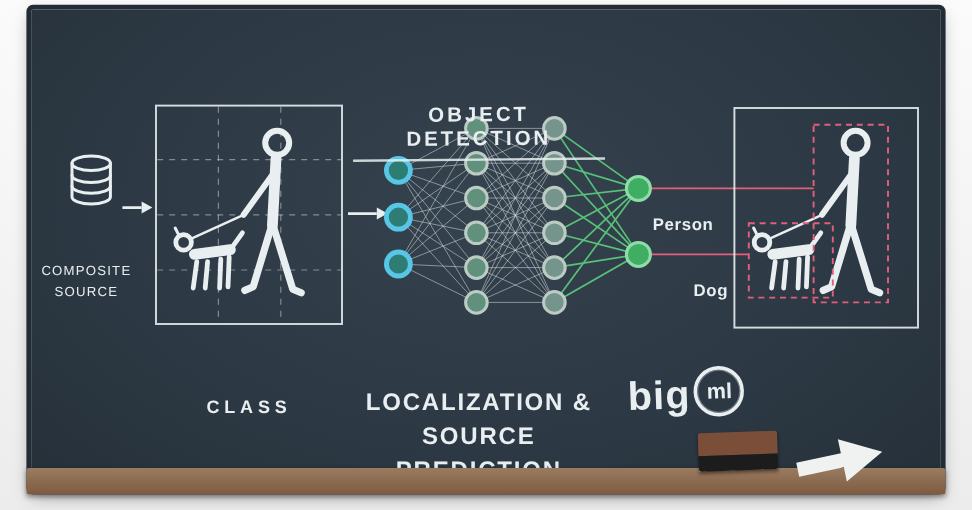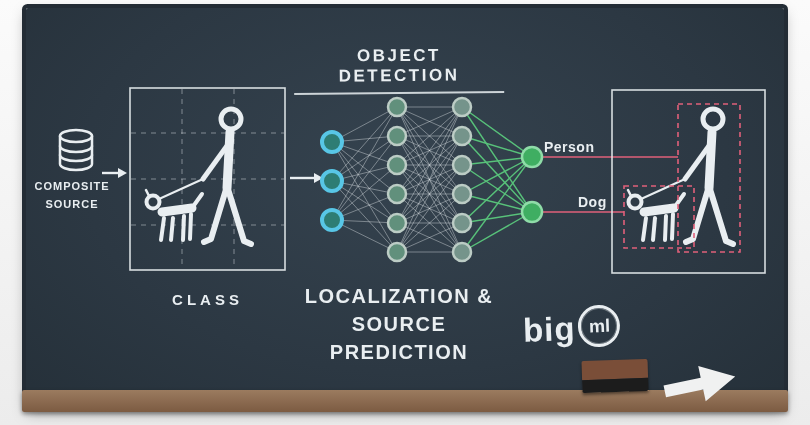--- a/index.html
+++ b/index.html
@@ -12,24 +12,24 @@
   .board {
     position:absolute; left:26px; top:8px; width:758px; height:400px;
     background: radial-gradient(ellipse at 50% 40%, #35434f 0%, #2c3843 60%, #263публ039 100%);
     background: radial-gradient(ellipse at 50% 40%, #35434f 0%, #2c3843 60%, #253039 100%);
     box-shadow: 0 0 0 4px var(--frame,#232c35), 0 5px 14px rgba(0,0,0,.35);
     border-radius:2px;
   }
   svg.overlay { position:absolute; left:0; top:0; width:758px; height:400px; }
   #net-svg { position:absolute; left:279px; top:77px; width:245px; height:190px; }
 
-  .chalk-text { position:absolute; color:var(--chalk,#e9eef1); text-align:center; }
+  .chalk-text { position:absolute; color:var(--chalk,#e9eef1); text-align:center;margin-top:40px; }
   .title-wrap { left:268px; top:38px; width:210px; font-size:17px; font-weight:700; letter-spacing:2.5px; }
   .title-wrap span { display:inline-block; padding:0 4px 6px; border-bottom:2px solid rgba(233,238,241,.85); transform:rotate(-0.5deg); }
-  .source-label { left:4px; top:170px; width:84px; font-size:11px; font-weight:700; letter-spacing:1px; line-height:1.6; }
+  .source-label { left:4px; top:170px; width:84px; font-size:11px; font-weight:400; letter-spacing:1px; line-height:1.6; }
   .yolo-label { left:104px; top:283px; width:155px; font-size:15px; font-weight:700; letter-spacing:4px; }
   .loc-label { left:258px; top:274px; width:230px; font-size:20px; font-weight:700; letter-spacing:1.5px; line-height:1.4; }
   .out-label { font-size:14px; font-weight:600; letter-spacing:.5px; text-align:left; }
   .person-label { left:518px; top:131px; }
   .dog-label { left:552px; top:186px; }
 
   .figure { stroke:var(--chalk,#e9eef1); fill:none; stroke-linecap:round; stroke-linejoin:round; }
   .chalk-stroke { stroke:var(--chalk,#e9eef1); fill:none; stroke-linecap:round; }
   .box-rect { fill:none; stroke:rgba(233,238,241,.9); stroke-width:1.6; }
   .grid line { stroke:rgba(233,238,241,.45); stroke-width:1; stroke-dasharray:5 5; }

